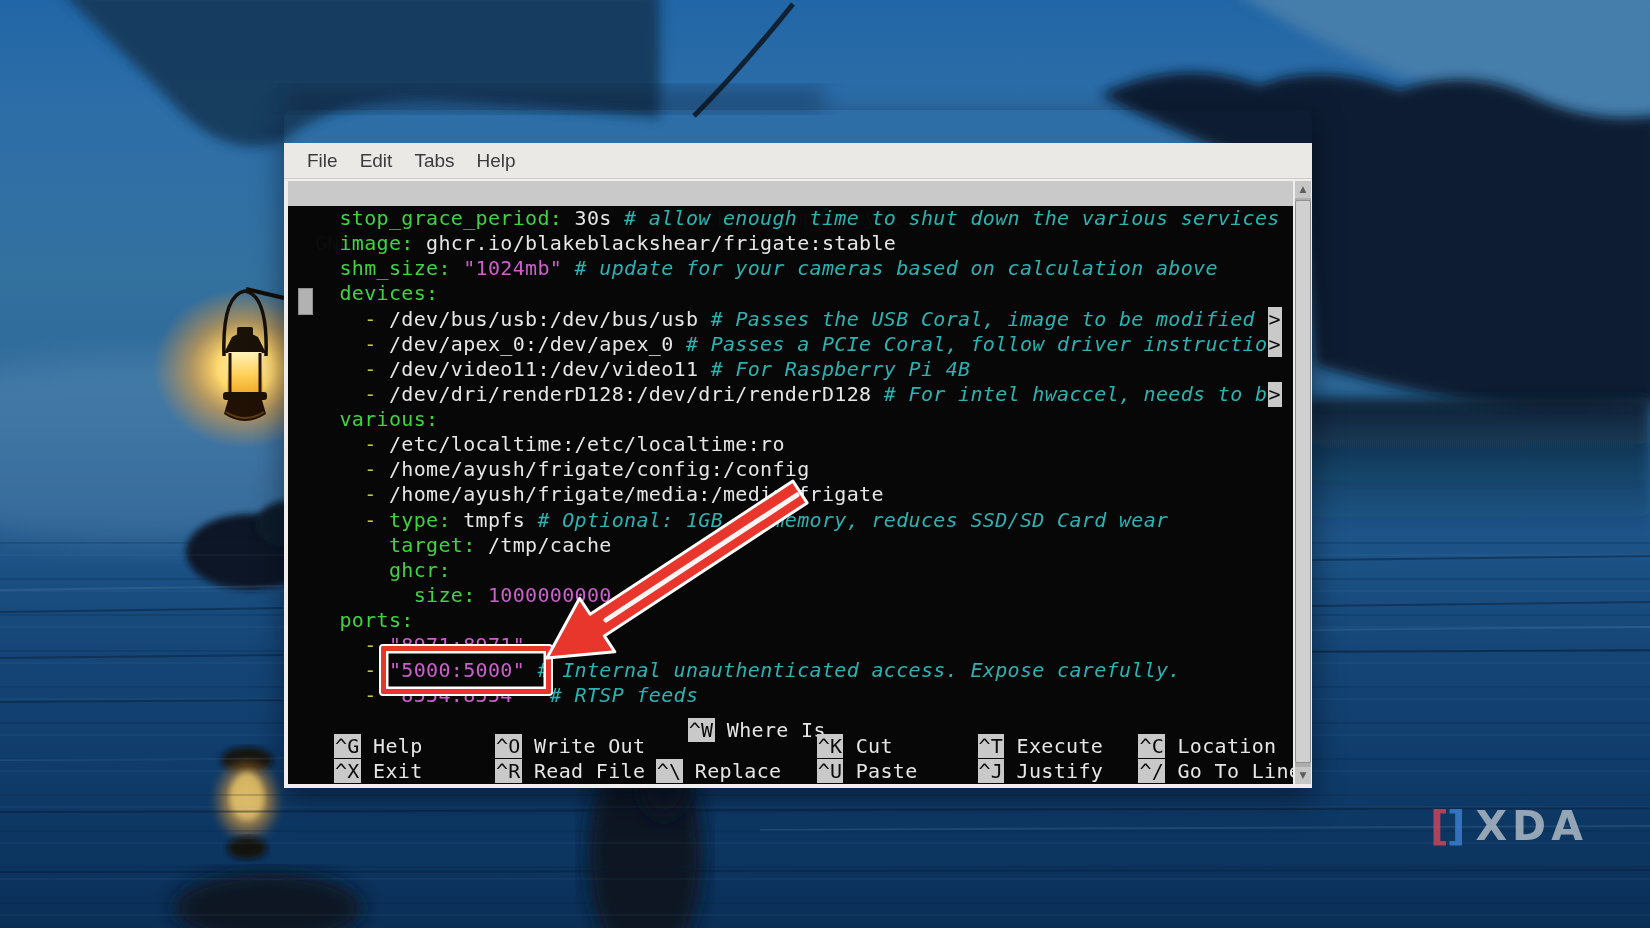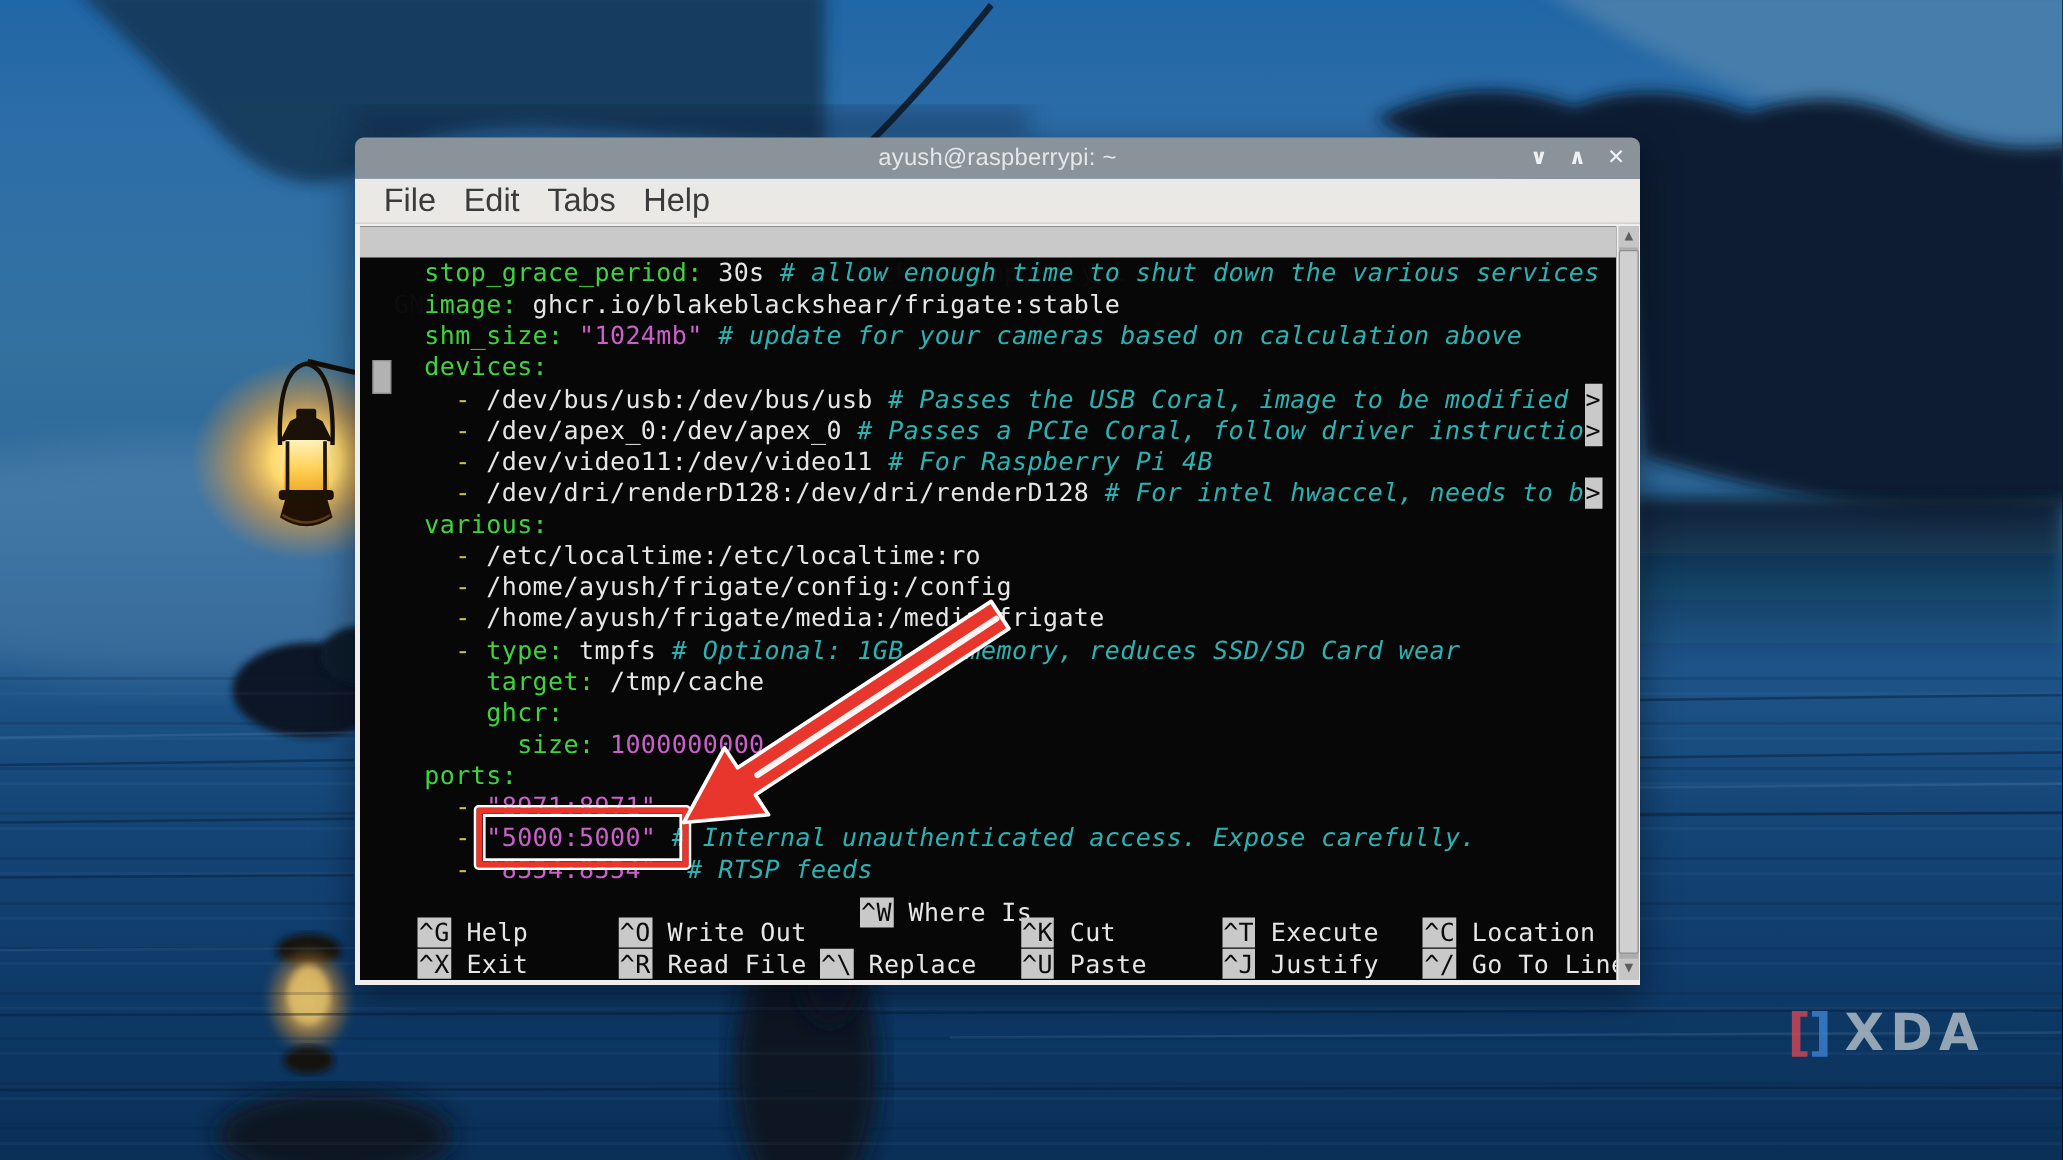--- a/index.html
+++ b/index.html
@@ -15,21 +15,21 @@
     box-shadow:0 10px 30px rgba(0,5,15,.5);border-radius:7px 7px 2px 2px;}
   #titlebar{position:absolute;left:0;top:0;width:100%;height:33px;background:var(--titlebg);
     border-radius:7px 7px 0 0;display:flex;align-items:center;justify-content:center;}
   #window-title{color:#e3e7ea;font-size:19px;letter-spacing:.2px;}
   #controls{position:absolute;right:12px;top:0;height:33px;display:flex;align-items:center;gap:17px;}
   .win-btn{color:#eef2f4;font-size:17px;font-weight:bold;line-height:33px;cursor:default;
     font-family:"DejaVu Sans",sans-serif;}
   #menubar{position:absolute;left:0;top:33px;width:100%;height:36px;background:var(--menubg);
     display:flex;align-items:center;padding-left:12px;box-sizing:border-box;gap:0;
     border-bottom:1px solid #cfccc7;}
-  .menu-item{color:#3b3b3b;font-size:26px;padding:0 11px;}
+  .menu-item{color:#3b3b3b;font-size:19px;padding:0 11px;}
   
   #termarea{position:absolute;left:0;top:69px;width:1028px;height:609px;background:#efeeec;}
   #term-black{position:absolute;left:4px;top:2px;width:1005px;height:603px;background:var(--termbg);overflow:hidden;}
   #lines{position:absolute;left:0;top:0;width:100%;height:100%;
     font-family:"DejaVu Sans Mono","Liberation Mono",monospace;font-size:20px;letter-spacing:.33px;}
   #nano-header{position:absolute;left:0;top:0;width:100%;height:25px;background:var(--invbg);color:#0c0c0c;
     line-height:25px;white-space:pre;}
   #nano-app{position:absolute;left:27px;}
   #nano-file{position:absolute;left:0;width:100%;text-align:center;}
   .row{position:absolute;left:2px;right:0;height:25.12px;line-height:25.3px;white-space:pre;}
@@ -154,28 +154,20 @@
   </svg>
   <div id="water-streaks"></div>
 
   <div id="watermark">
     <span id="wm-bl">[</span>
       <span id="wm-br">]</span>
       <span id="wm-txt">XDA</span>
   </div>
 
   <div id="window">
-    <div id="titlebar">
-      <span id="window-title">ayush@raspberrypi: ~</span>
-      <div id="controls">
-          <span class="win-btn">∨</span>
-          <span class="win-btn">∧</span>
-          <span class="win-btn">✕</span>
-        </div>
-    </div>
     <div id="menubar">
         <div class="menu-item">File</div>
         <div class="menu-item">Edit</div>
         <div class="menu-item">Tabs</div>
         <div class="menu-item">Help</div>
       </div>
     <div id="termarea">
       <div id="term-black">
         <div id="lines">
           <div id="nano-header">

